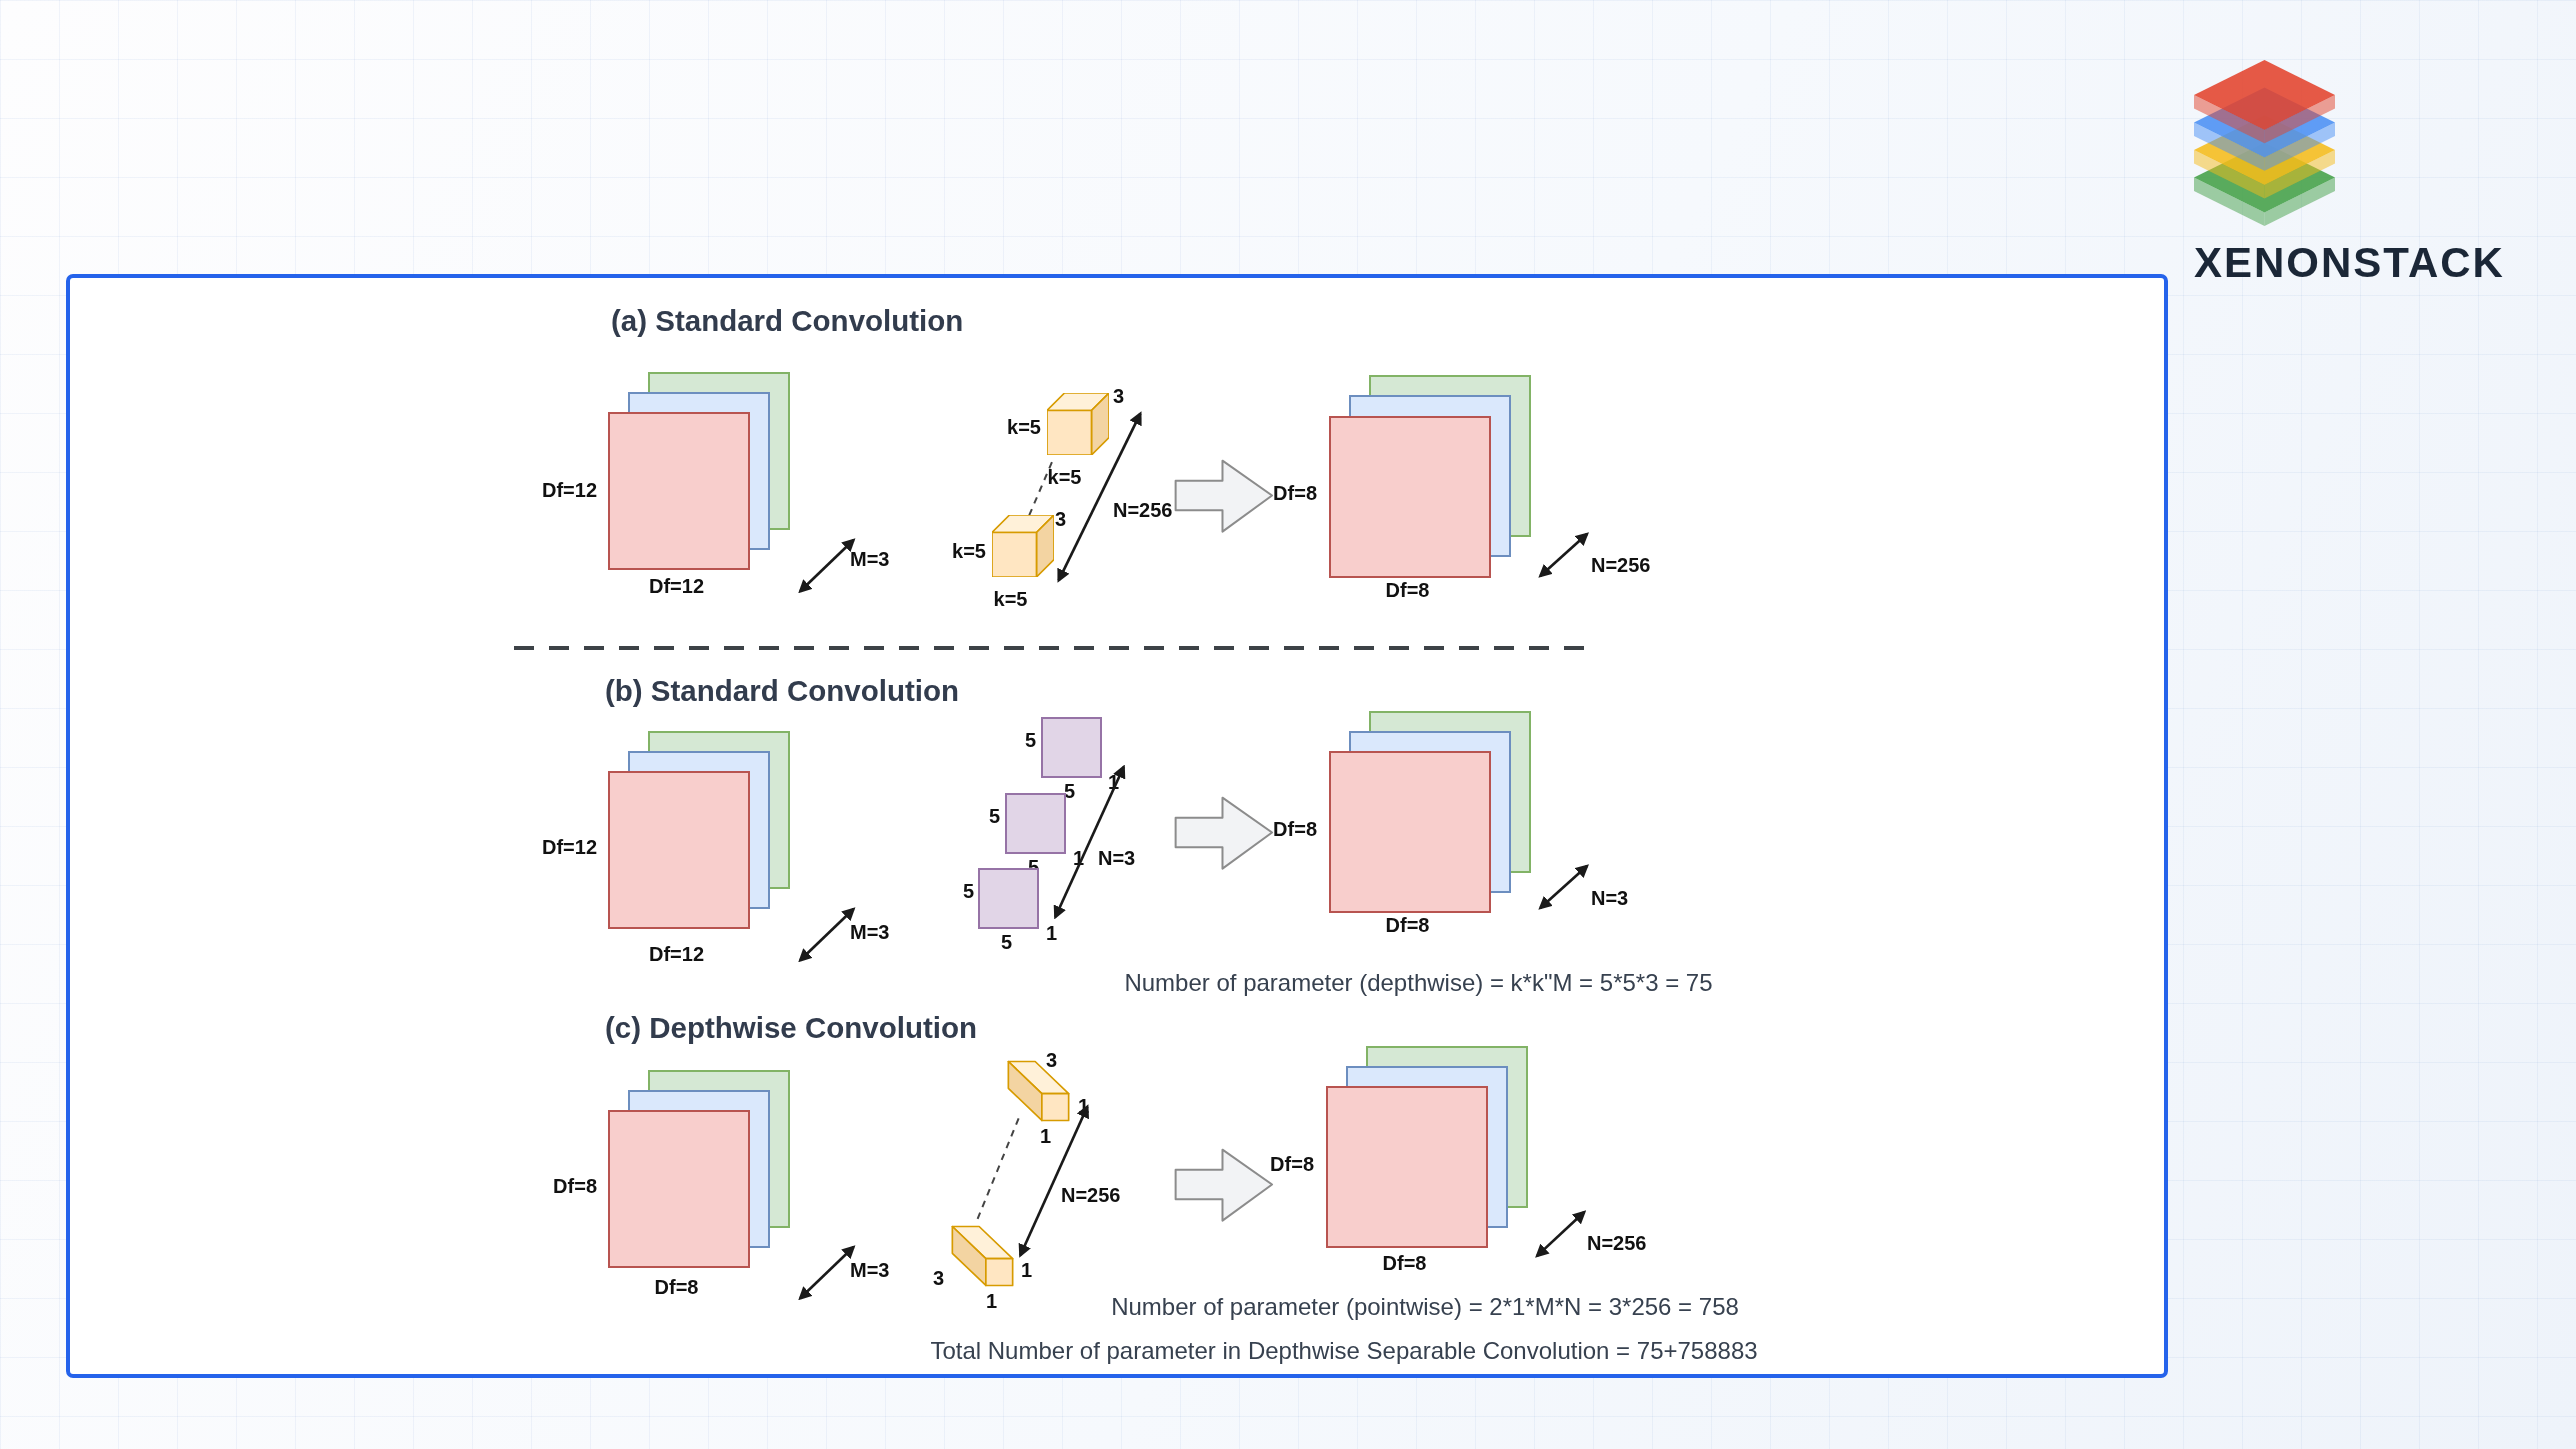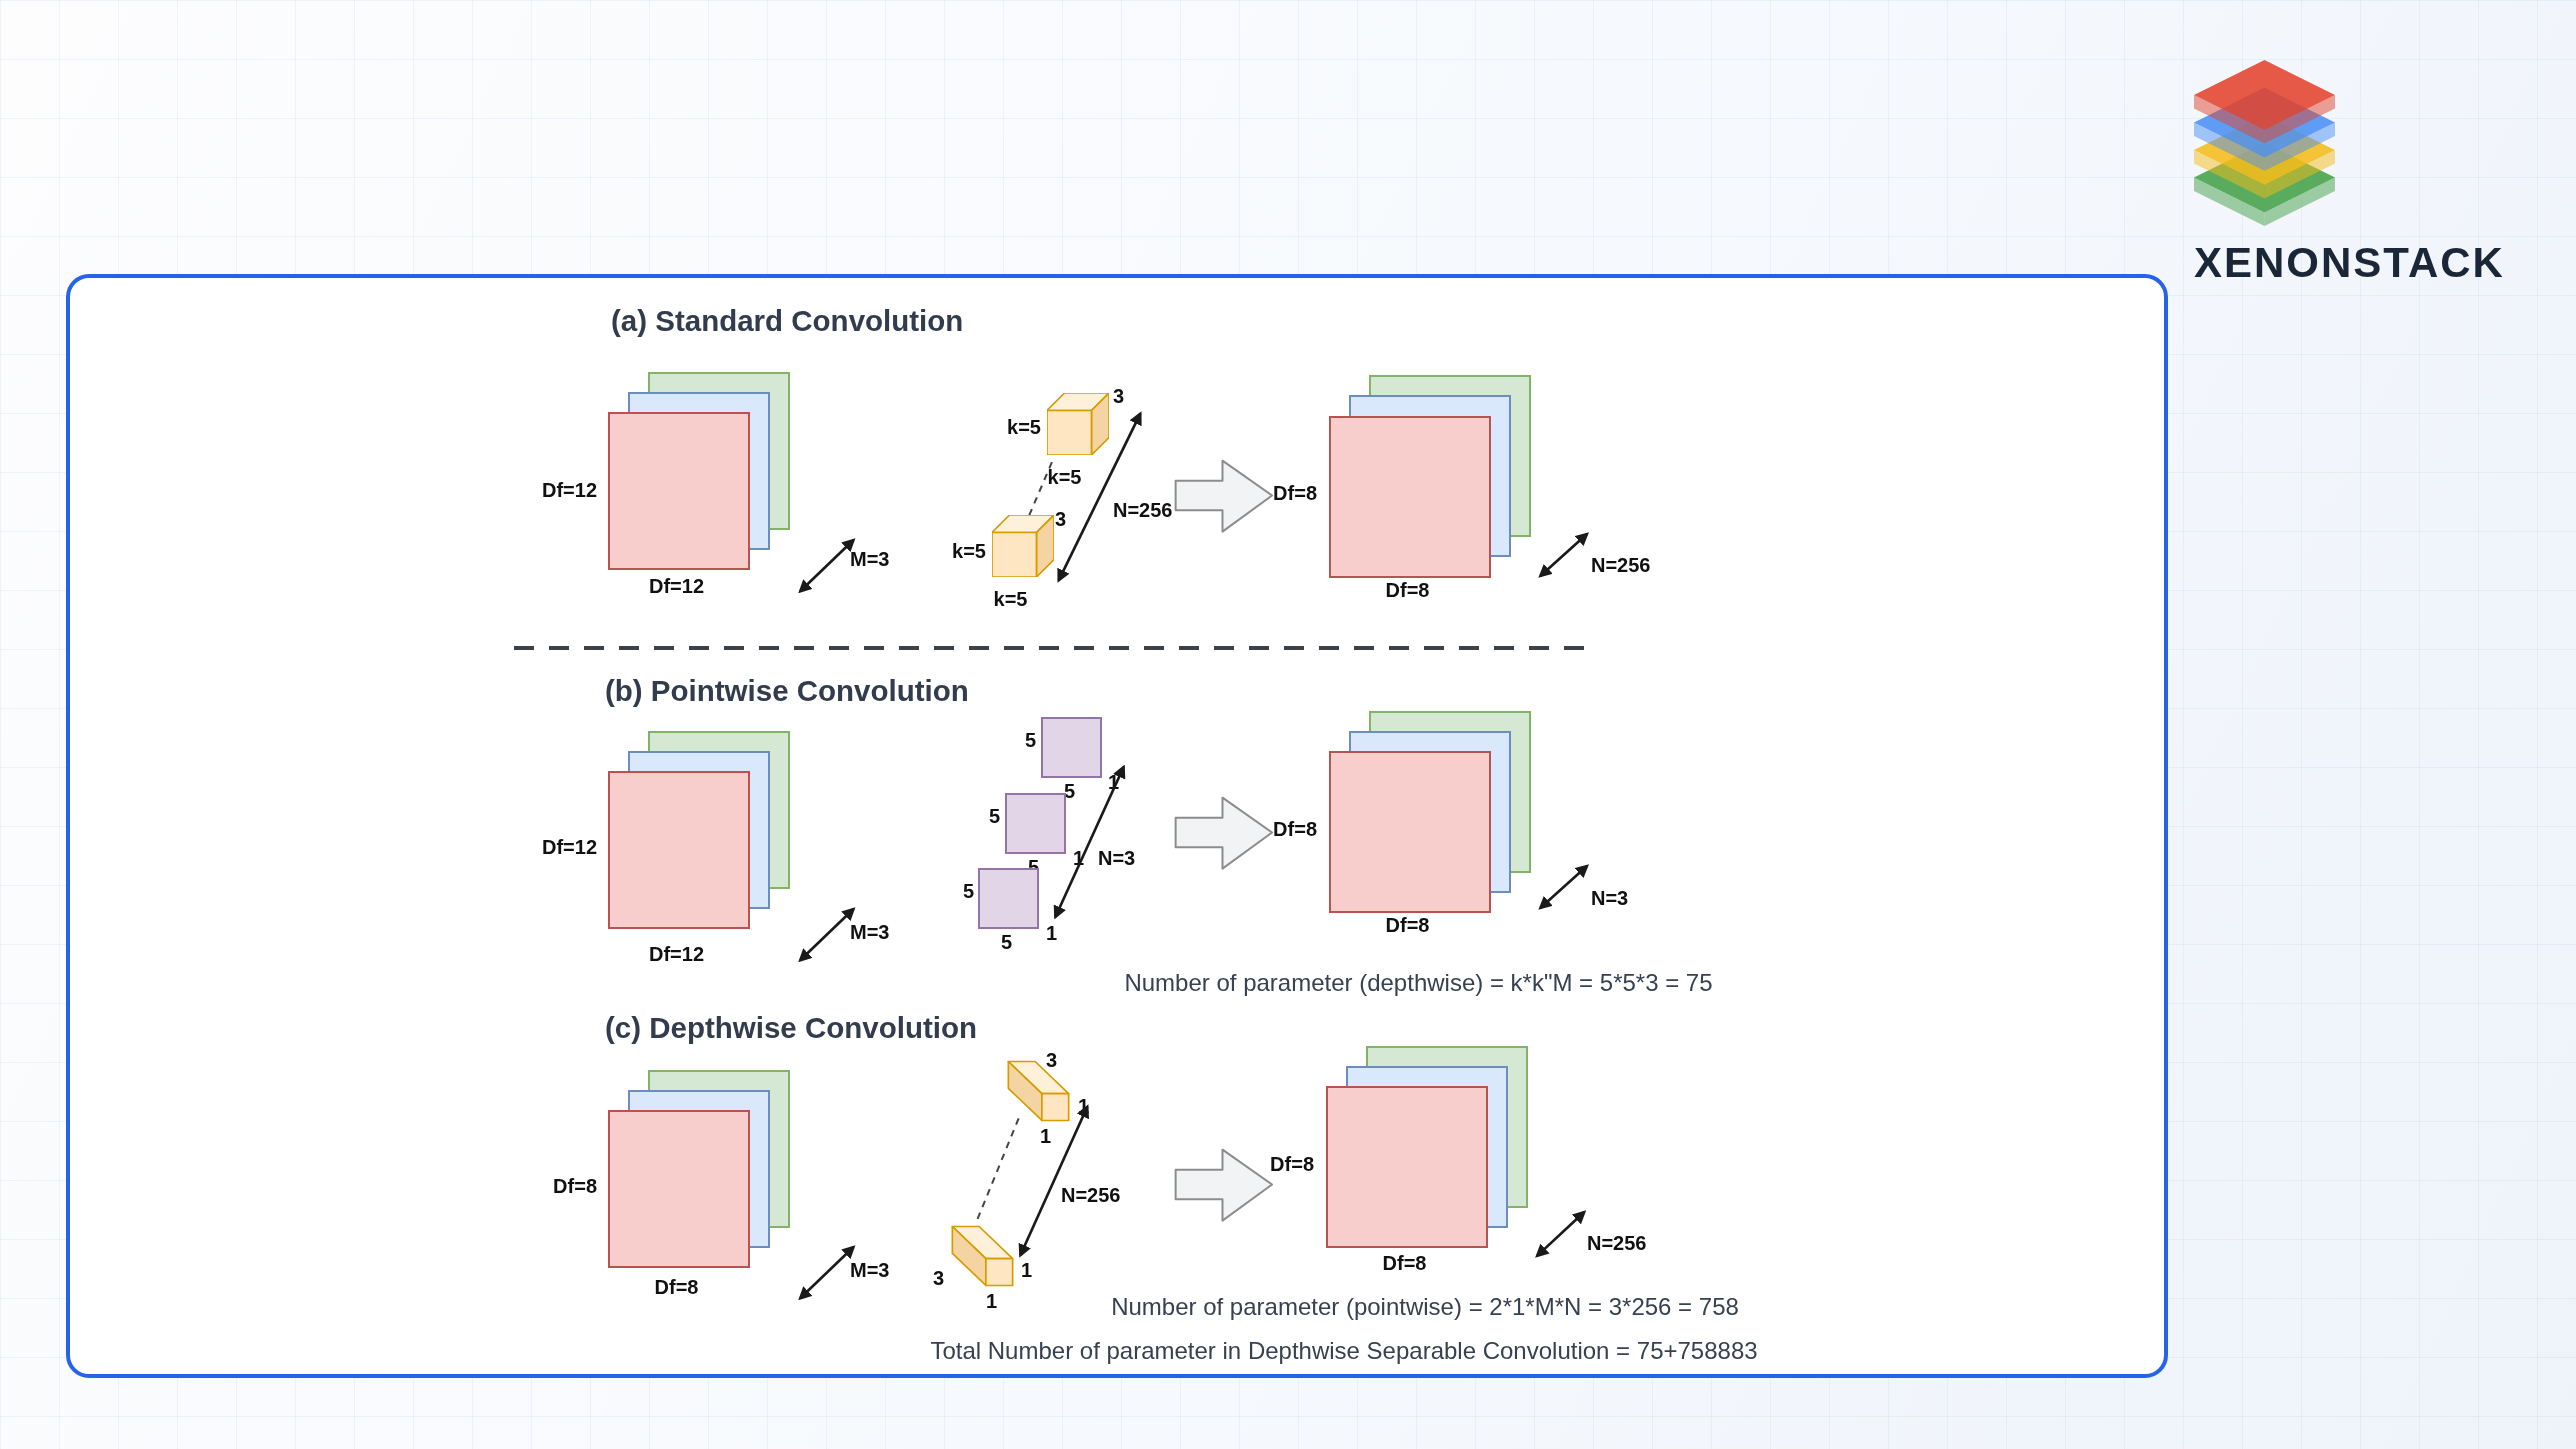--- a/index.html
+++ b/index.html
@@ -4,21 +4,21 @@
 <style>
   html,body{margin:0;padding:0;background:#f5f8fc;font-family:"Liberation Sans",sans-serif;}
   .canvas{position:relative;width:2576px;height:1449px;overflow:hidden;
     background-color:#f8fafd;
     background-image:
       linear-gradient(rgba(110,145,210,0.09) 1.3px, transparent 1.3px),
       linear-gradient(90deg, rgba(110,145,210,0.09) 1.3px, transparent 1.3px),
       linear-gradient(115deg, #fdfdfe 0%, #f6f9fd 55%, #eef3fa 100%);
     background-size:59px 59px, 59px 59px, 100% 100%;}
   .card{position:absolute;left:66px;top:274px;width:2094px;height:1096px;
-    background:#ffffff;border:4px solid #2563eb;border-radius:23px;}
+    background:#ffffff;border:4px solid #2563eb;border-radius:7px;}
   .ttl{position:absolute;font-size:29.5px;font-weight:800;color:#323c4d;white-space:nowrap;}
   .formula{position:absolute;font-size:24px;font-weight:500;color:#37414f;text-align:center;white-space:nowrap;}
   .lbl{position:absolute;font-size:20px;font-weight:700;color:#111111;white-space:nowrap;}
   .lbl.r{text-align:right;}
   .lbl.c{text-align:center;}
   .sheet{position:absolute;border:2px solid;}
   .sheet.red{background:#f8cecc;border-color:#b85450;}
   .sheet.blue{background:#dae8fc;border-color:#6c8ebf;}
   .sheet.green{background:#d5e8d4;border-color:#82b366;}
   .psq{position:absolute;width:57px;height:57px;background:#e1d5e7;border:2px solid #9673a6;}
@@ -125,21 +125,21 @@
     <div class="sheet red" style="left:1259px;top:138px;width:158px;height:158px;"></div>
     <div class="lbl r" style="left:1187px;top:204px;width:60px;">Df=8</div>
     <div class="lbl c" style="left:1297px;top:301px;width:81px;">Df=8</div>
     <svg class="arr" style="position:absolute;left:1462px;top:248px;" width="64" height="60" viewBox="0 0 95 90">
       <line x1="12" y1="75" x2="82" y2="12" marker-start="url(#ah)" marker-end="url(#ah)"></line>
     </svg>
     <div class="lbl" style="left:1521px;top:276px;">N=256</div>
 
     <div class="divider" style="left:444px;top:368px;width:1077px;"></div>
 
-    <div class="ttl" style="left:535px;top:396px;">(b) Pointwise Convolution</div>
+    <div class="ttl" style="left:535px;top:396px;">(b) Standard Convolution</div>
 
     <div class="sheet green" style="left:578px;top:453px;width:138px;height:154px;"></div>
     <div class="sheet blue" style="left:558px;top:473px;width:138px;height:154px;"></div>
     <div class="sheet red" style="left:538px;top:493px;width:138px;height:154px;"></div>
     <div class="lbl r" style="left:463px;top:558px;width:64px;">Df=12</div>
     <div class="lbl c" style="left:566px;top:665px;width:81px;">Df=12</div>
     <svg class="arr" style="position:absolute;left:718px;top:621px;" width="77" height="70" viewBox="0 0 115 105">
       <line x1="18" y1="92" x2="98" y2="15" marker-start="url(#ah)" marker-end="url(#ah)"></line>
     </svg>
     <div class="lbl" style="left:780px;top:643px;">M=3</div>

